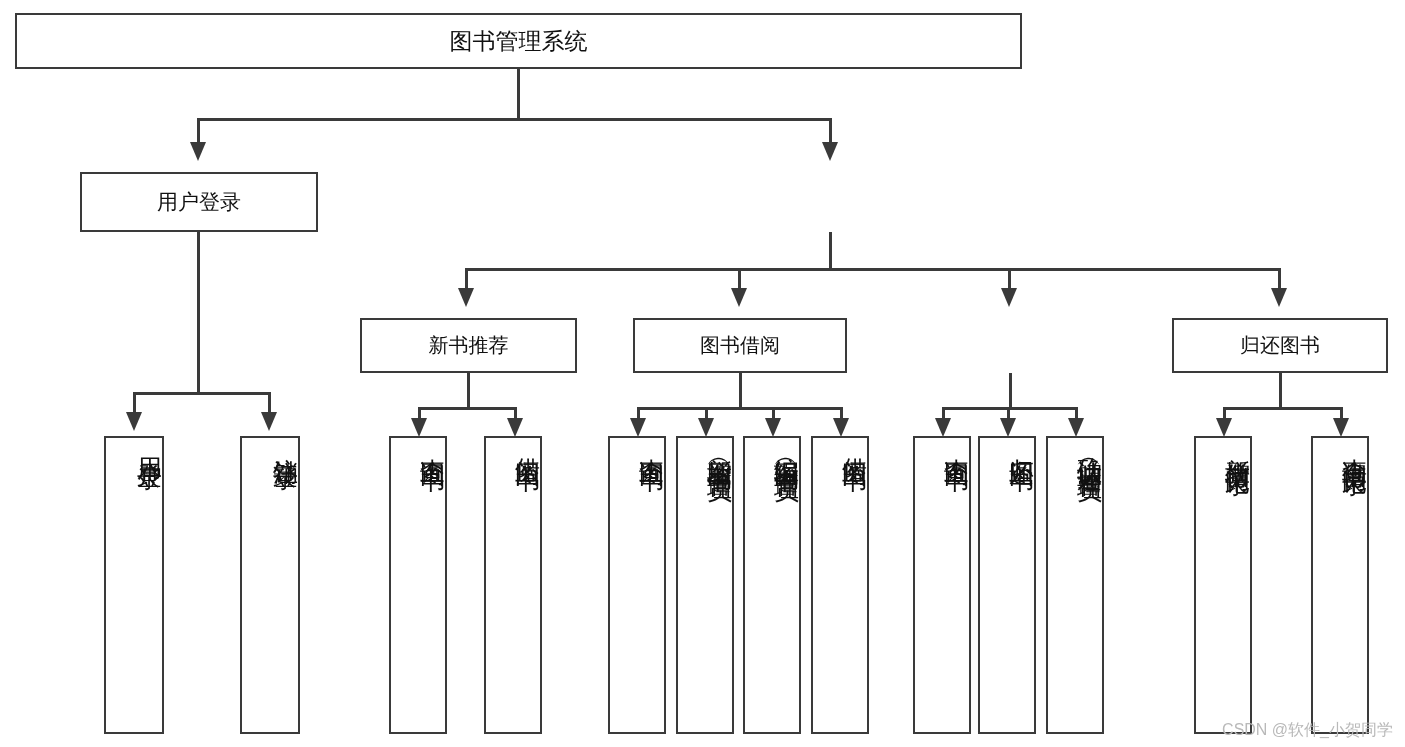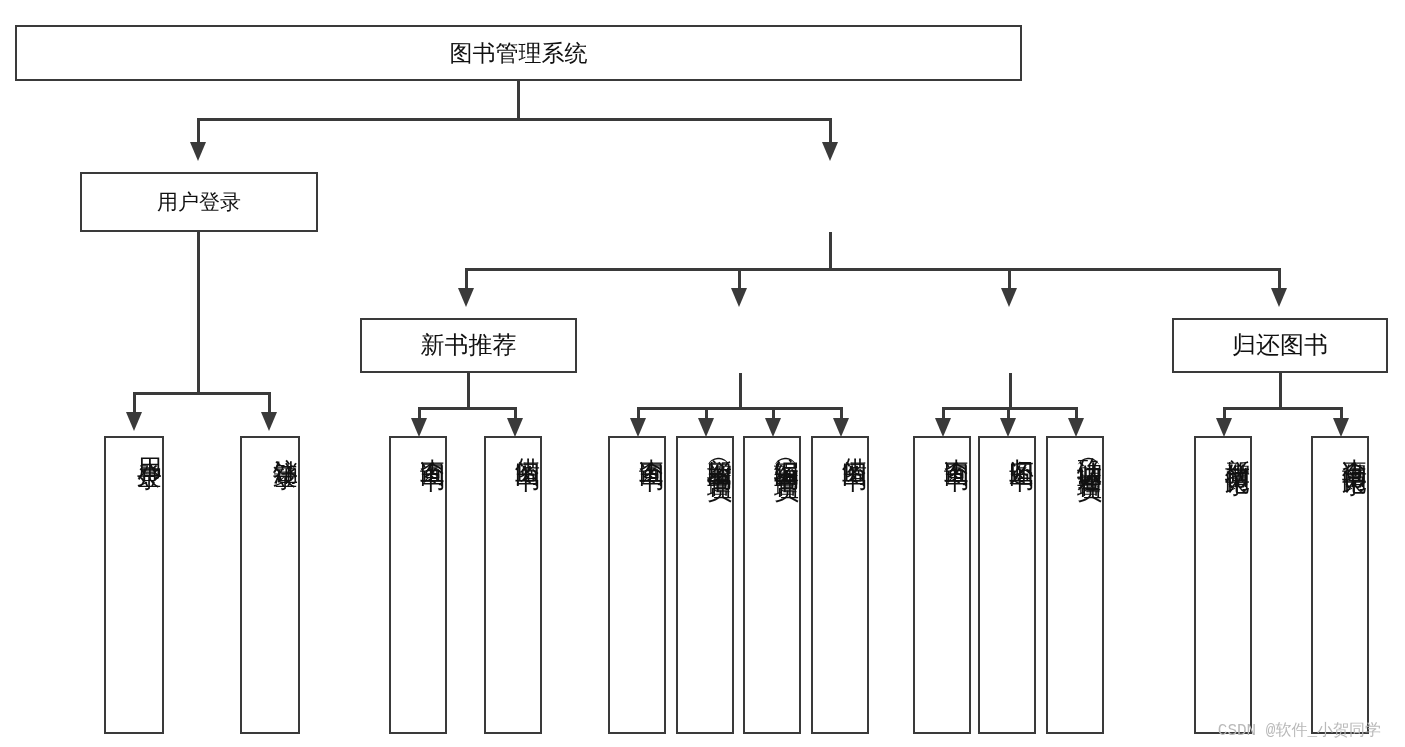--- a/index.html
+++ b/index.html
@@ -32,21 +32,21 @@
   }
   .node .label {
     line-height: 1.06;
     text-align: center;
     white-space: nowrap;
   }
   
   .node.root .label { font-size: 23px; }
   
   .node.l1 .label { font-size: 21px; }
-  .node.l2 .label { font-size: 24px; }
+  .node.l2 .label { font-size: 20px; }
   
   .node.leaf {
     align-items: flex-start;
     padding-top: 0;
   }
   .node.leaf .label {
     writing-mode: vertical-rl;
     text-orientation: upright;
     font-size: 25px;
     letter-spacing: 3px;
@@ -68,35 +68,35 @@
     width: 0;
     height: 0;
     border-left: 8px solid transparent;
     border-right: 8px solid transparent;
     border-top: 19px solid #3a3a3a;
     z-index: 2;
   }
   
   #watermark {
     position: absolute;
-    right: 24px;
+    right: 12px;
     bottom: 6px;
     font-size: 16px;
     color: #b9b9b9;
     white-space: nowrap;
     z-index: 6;
-    font-family: Liberation Mono, monospace;
+    font-family: Liberation Sans, sans-serif;
   }
 </style>
 </head>
 <body>
 
 <div id="canvas">
 
-  <div class="node root" style="left:15px; top:13px; width:1007px; height:56px;margin-top:12px;">
+  <div class="node root" style="left:15px; top:13px; width:1007px; height:56px;">
     <span class="label">图书管理系统</span>
   </div>
 
   <div class="vline" style="left:517px; top:69px; height:50px;"></div>
   <div class="hline" style="left:197px; top:118px; width:634px;"></div>
   <div class="vline" style="left:197px; top:118px; height:26px;"></div>
   <div class="vline" style="left:829px; top:118px; height:26px;"></div>
   <div class="arrow" style="left:190px; top:142px;"></div>
   <div class="arrow" style="left:822px; top:142px;"></div>
 
@@ -118,20 +118,23 @@
   <div class="vline" style="left:1008px; top:268px; height:22px;"></div>
   <div class="vline" style="left:1278px; top:268px; height:22px;"></div>
   <div class="arrow" style="left:458px; top:288px;"></div>
   <div class="arrow" style="left:731px; top:288px;"></div>
   <div class="arrow" style="left:1001px; top:288px;"></div>
   <div class="arrow" style="left:1271px; top:288px;"></div>
 
   <div class="node l2" style="left:360px; top:318px; width:217px; height:55px;">
     <span class="label">新书推荐</span>
   </div>
+  <div class="node l2" style="left:633px; top:318px; width:214px; height:55px;">
+    <span class="label">图书借阅</span>
+  </div>
   <div class="node l2" style="left:1172px; top:318px; width:216px; height:55px;">
     <span class="label">归还图书</span>
   </div>
 
   <div class="vline" style="left:467px; top:373px; height:36px;"></div>
   <div class="hline" style="left:418px; top:407px; width:98px;"></div>
   <div class="vline" style="left:418px; top:407px; height:14px;"></div>
   <div class="vline" style="left:514px; top:407px; height:14px;"></div>
   <div class="arrow" style="left:411px; top:418px;"></div>
   <div class="arrow" style="left:507px; top:418px;"></div>

